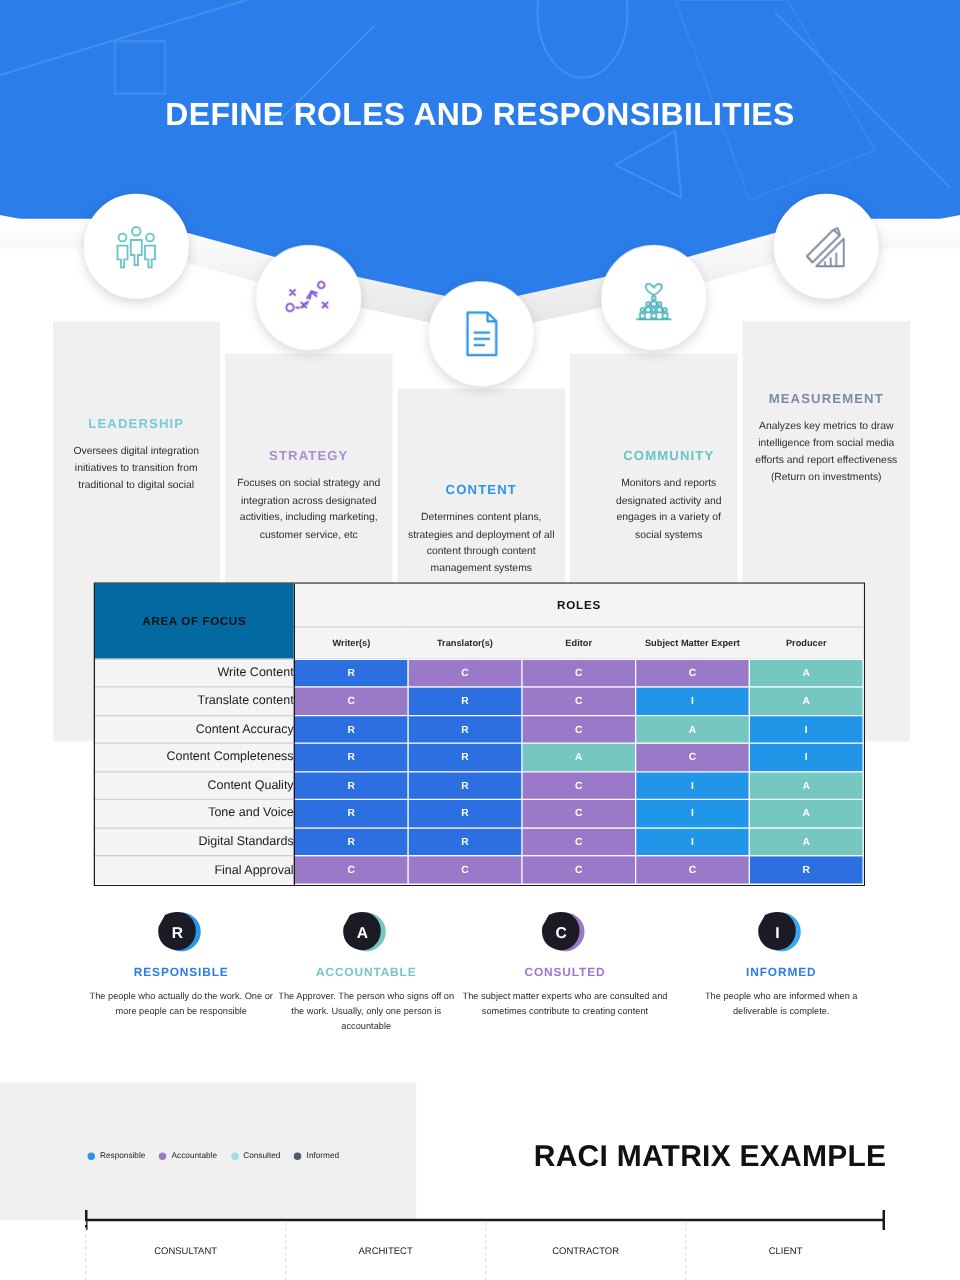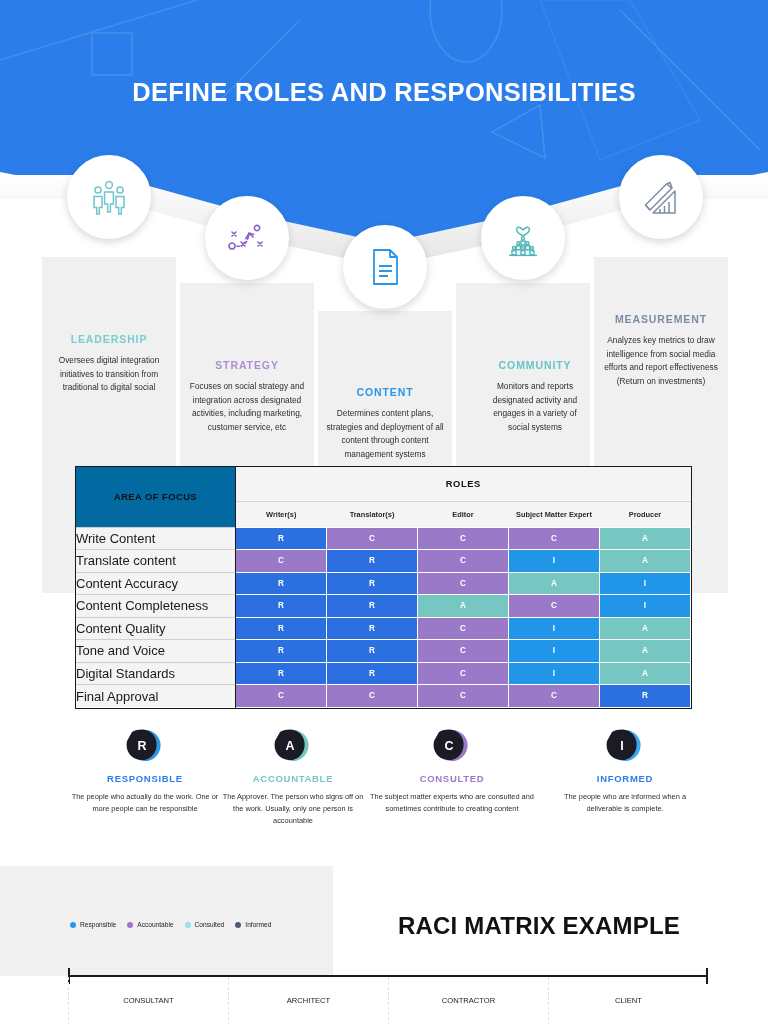--- a/index.html
+++ b/index.html
@@ -83,21 +83,21 @@
   .roles-hdr {
     text-align:center; font-size:9.3px; font-weight:bold; letter-spacing:0.6px;
     color:#111; background:#f4f4f4; height:34px;
     border-bottom:1px solid #d6d6d6;
   }
   .role-sub {
     text-align:center; font-size:7.4px; color:#2a2a2a; background:#f4f4f4;
     height:26px; width:91.4px;
   }
   .rowhdr {
-    text-align:left; font-size:13px; color:#1a1a1a; background:#f4f4f4;
+    text-align:right; font-size:10px; color:#1a1a1a; background:#f4f4f4;
     height:22.5px; border-right:1.2px solid #1a1a1a; border-top:1px solid #cfcfcf;
   }
   .cell {
     text-align:center; font-size:8.2px; font-weight:bold; color:#ffffff;
     height:22.5px; border:1px solid #ffffff;
   }
 
   
   .badges { position:absolute; left:0; top:726px; width:768px; height:115px; }
   .badge { position:absolute; width:176px; text-align:center; }
@@ -115,21 +115,21 @@
   .badge-title {
     font-size:9.5px; font-weight:bold; letter-spacing:0.7px; margin-bottom:7px;
   }
   .badge-desc { font-size:7.4px; color:#2d2d2d; line-height:1.62; padding:0 14px; }
 
   
   .bottom { position:absolute; left:0; top:866px; width:768px; height:158px; }
   .bot-grey { position:absolute; left:0; top:0; width:333px; height:110px; background:#f0f0f0; }
   .bot-title {
     position:absolute; left:398px; top:46px; width:340px;
-    font-size:24px; font-weight:bold; color:#111; letter-spacing:0.2px;
+    font-size:24px; font-weight:bold; color:#111; letter-spacing:0.2px;text-align:center;
   }
   .dotlegend { position:absolute; left:70px; top:921px; display:flex; gap:11px; align-items:center; }
   .dl-item { display:flex; align-items:center; gap:4px; }
   .dl-dot { width:6px; height:6px; border-radius:50%; display:block; }
   .dl-txt { font-size:6.6px; color:#222; }
 
   .bot-table { position:absolute; left:68px; top:975px; width:640px; }
   .bt-rule { position:absolute; left:0; top:0; width:640px; height:1.6px; background:#1a1a1a; }
   .bt-tick { position:absolute; width:1.6px; height:16px; background:#1a1a1a; top:-7px; }
   .bt-row {

